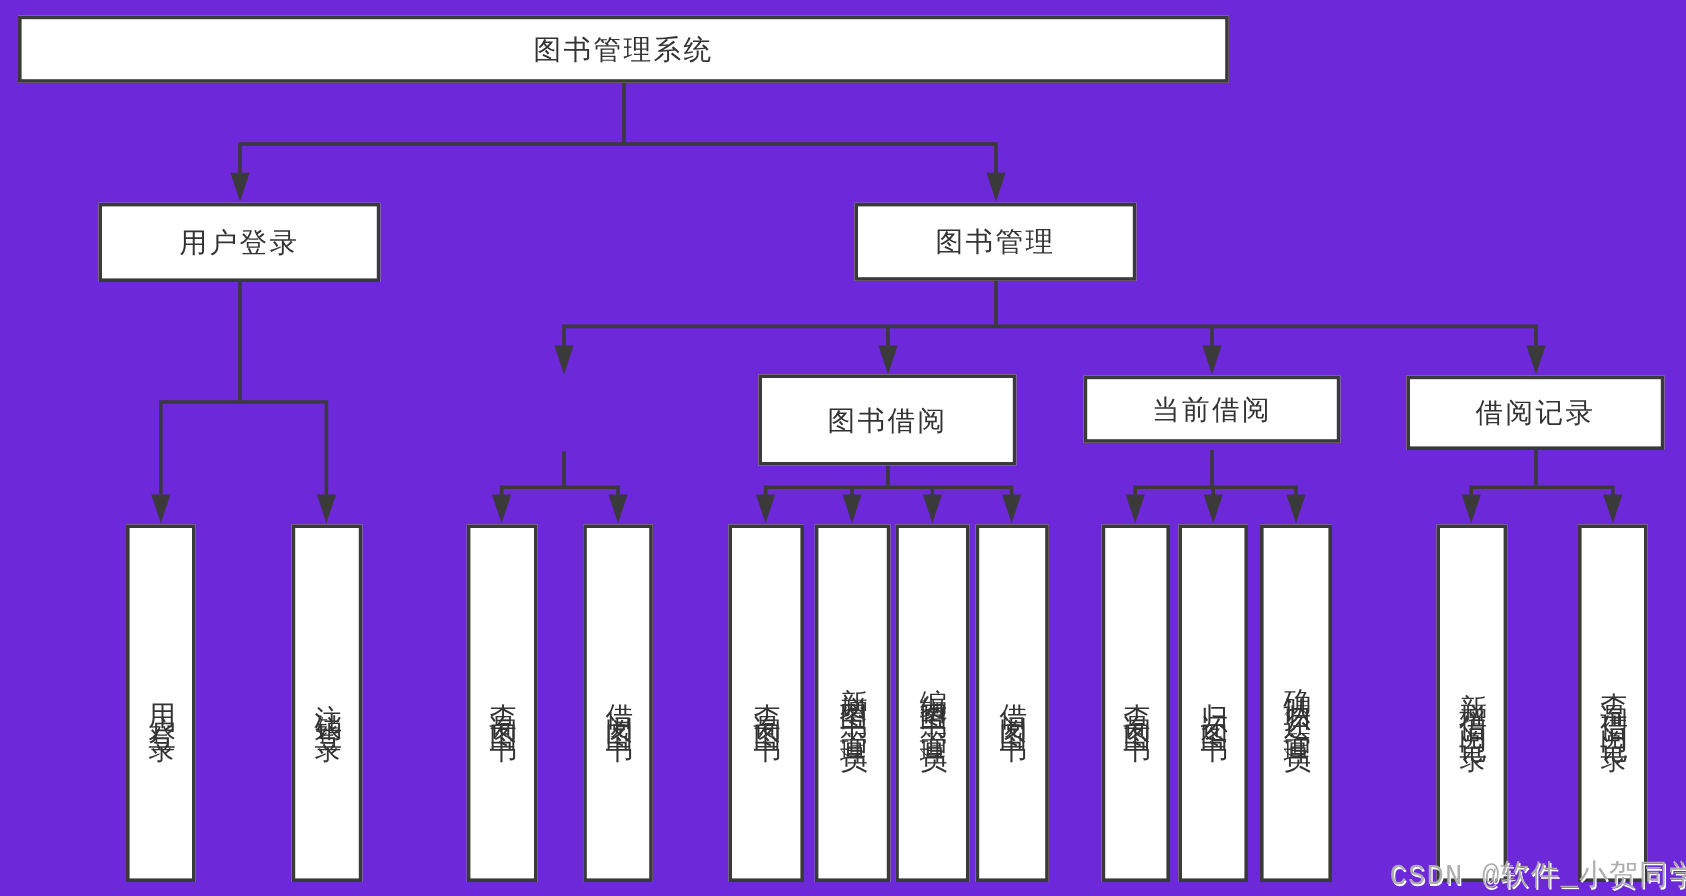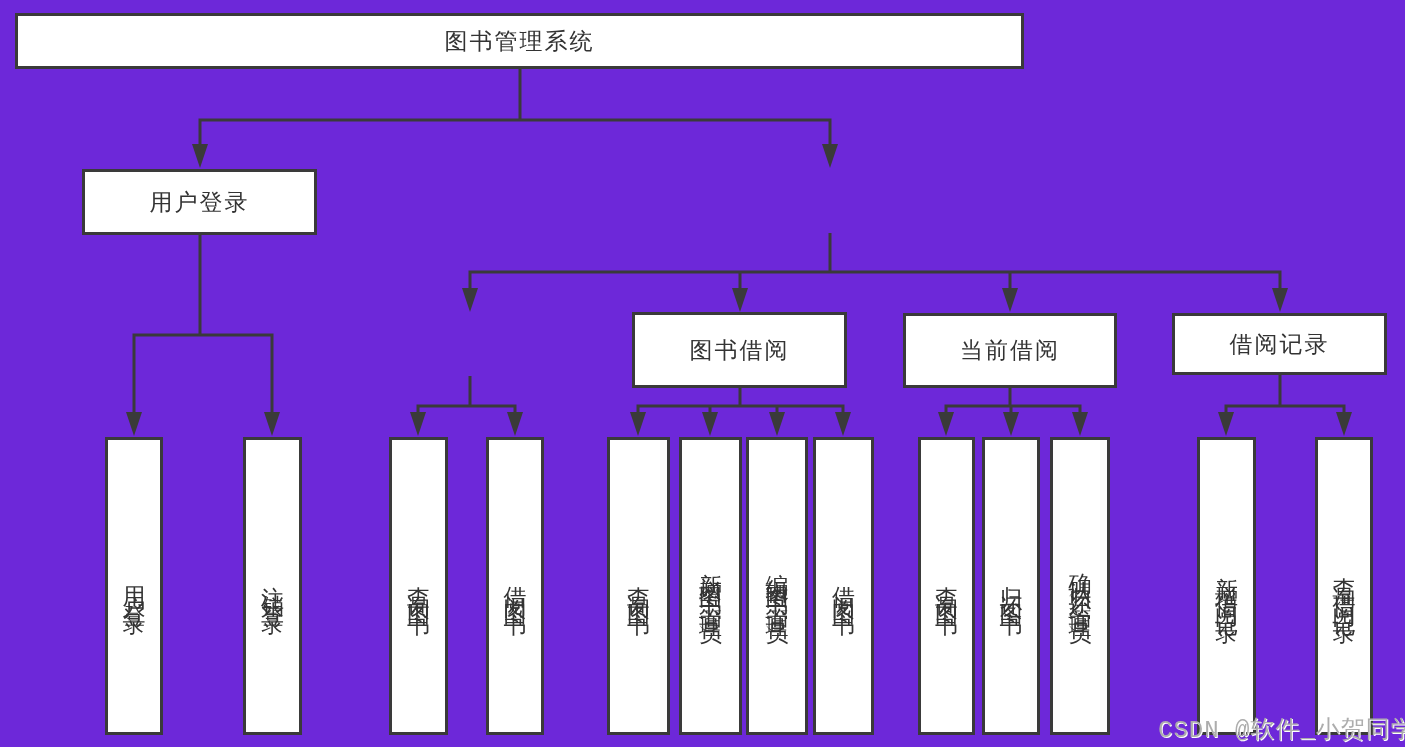--- a/index.html
+++ b/index.html
@@ -54,21 +54,21 @@
     z-index: 5;
     white-space: nowrap;
     font-family: Liberation Mono, monospace;
   }
   
   .n-root     { left:15px;   top:13px;  width:1009px; height:56px; }
   .n-login    { left:82px;   top:169px; width:235px;  height:66px; }
   .n-mgmt     { left:712px;  top:169px; width:235px;  height:65px; }
   .n-newbook  { left:363px;  top:313px; width:215px;  height:63px; }
   .n-borrow   { left:632px;  top:312px; width:215px;  height:76px; }
-  .n-current  { left:903px;  top:313px; width:214px;  height:75px; }
+  .n-current  { left:903px;  top:313px; width:214px;  height:56px; }
   .n-records  { left:1172px; top:313px; width:215px;  height:62px; }
   
   .v-login1   { left:105px;  width:58px; }
   .v-logout   { left:243px;  width:59px; }
   .v-q1       { left:389px;  width:59px; }
   .v-b1       { left:486px;  width:58px; }
   .v-q2       { left:607px;  width:63px; }
   .v-add      { left:679px;  width:63px; letter-spacing:7px; }
   .v-edit     { left:746px;  width:62px; letter-spacing:7px; }
   .v-b2       { left:813px;  width:61px; }
@@ -112,20 +112,21 @@
       <polygon points="1003,412 1019,412 1011,436"></polygon>
       <polygon points="1072,412 1088,412 1080,436"></polygon>
       <polygon points="1218,412 1234,412 1226,436"></polygon>
       <polygon points="1336,412 1352,412 1344,436"></polygon>
     </g>
   </svg>
 
   <div class="hbox n-root">图书管理系统</div>
 
   <div class="hbox n-login">用户登录</div>
+  <div class="hbox n-mgmt">图书管理</div>
 
   <div class="hbox n-borrow">图书借阅</div>
   <div class="hbox n-current">当前借阅</div>
   <div class="hbox n-records">借阅记录</div>
 
   <div class="vbox v-login1">用户登录</div>
   <div class="vbox v-logout">注销登录</div>
 
   <div class="vbox v-q1">查询图书</div>
   <div class="vbox v-b1">借阅图书</div>

